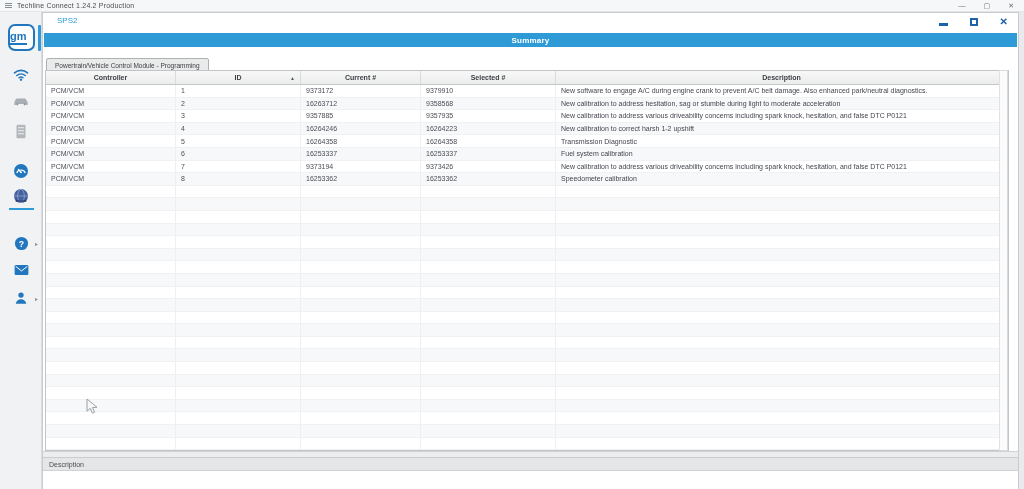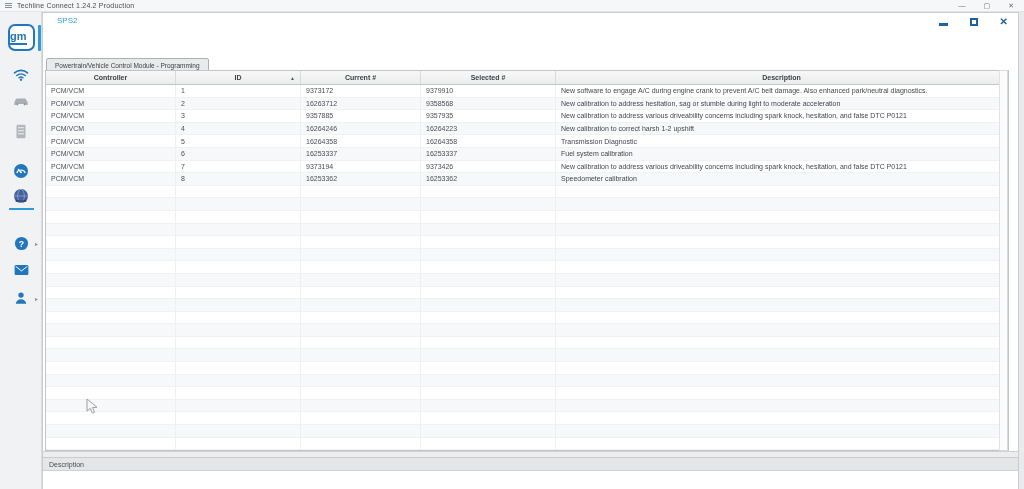--- a/index.html
+++ b/index.html
@@ -169,20 +169,23 @@
 
   <div class="app-header">
     <span class="sps2-label">SPS2</span>
     <div class="app-controls">
       <div class="app-min"></div>
       <div class="app-max"></div>
       <div class="app-close">✕</div>
     </div>
   </div>
 
+  <div class="summary-bar">
+    <span>Summary</span>
+  </div>
 
   <div class="tab-strip">
     <span class="tab">Powertrain/Vehicle Control Module - Programming</span>
   </div>
 
   <div class="table-wrap">
     <div class="thead">
       <div class="th c-controller">
           <span>Controller</span>
         </div>

